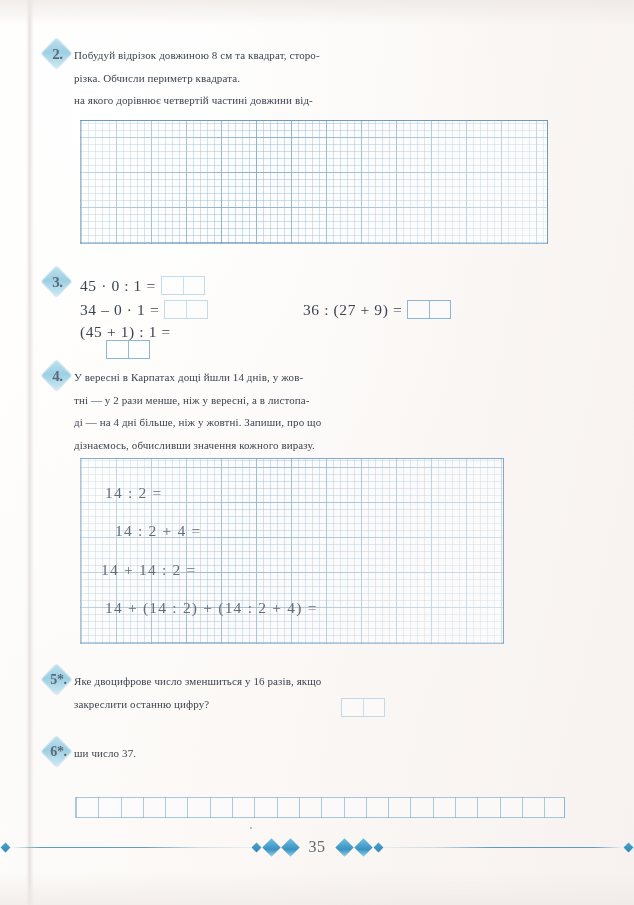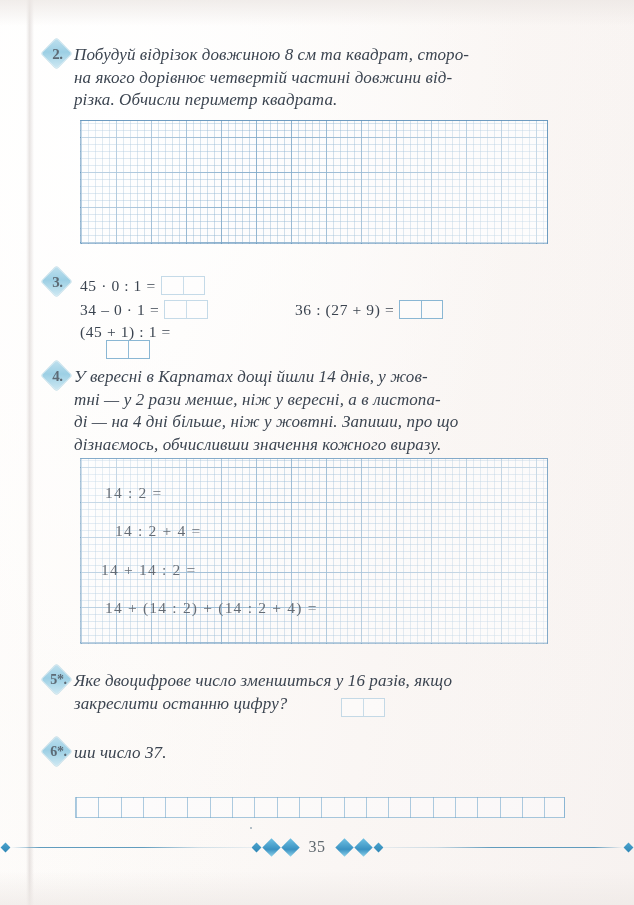--- a/index.html
+++ b/index.html
@@ -91,26 +91,25 @@
     font-size: 15px;
     font-weight: bold;
     color: #5d6a75;
     letter-spacing: -0.3px;
     padding-left: 1px;
   }
   .badge.star .num { font-size: 14px; padding-left: 3px; }
 
   .task-text {
     flex: 1;
-    font-size: 17px;
+    font-size: 11px;
     line-height: 22.5px;
     text-align: justify;
     letter-spacing: 0.1px;
     padding-left: 2px;
-    font-style: italic;
   }
   .task-text .line { display: block; white-space: nowrap; }
 
   
   .gridbox {
     position: absolute;
     box-sizing: border-box;
     background-color: rgba(252,252,253,0.55);
     background-image:
       repeating-linear-gradient(0deg, rgba(120,165,200,0.42) 0px, rgba(120,165,200,0.42) 1px, transparent 1px, transparent 7px),
@@ -246,22 +245,22 @@
 <div class="content">
 
   <div class="task" style="top:44px;">
     <div class="task-head">
       <div class="badge">
         <div class="dia"></div>
         <div class="num">2.</div>
       </div>
       <div class="task-text">
         <span class="line">Побудуй відрізок довжиною 8 см та квадрат, сторо-</span>
+        <span class="line">різка. Обчисли периметр квадрата.</span>
         <span class="line">на якого дорівнює четвертій частині довжини від-</span>
-        <span class="line">різка. Обчисли периметр квадрата.</span>
       </div>
     </div>
   </div>
 
   <div class="gridbox" style="left:80px; top:120px; width:468px; height:124px;">
     <div class="grid-mask"></div>
   </div>
 
   <div class="task" style="top:272px;">
     <div class="task-head">
@@ -278,41 +277,41 @@
   </div>
   <div class="eq" style="left:80px; top:300px;">
     <span class="txt">34 – 0 · 1 =</span>
     <span class="ansbox soft"></span>
   </div>
   <div class="eq" style="left:80px; top:324px;flex-direction:column;">
     <span class="txt">(45 + 1) : 1 =</span>
     <span class="ansbox"></span>
   </div>
 
-  <div class="eq" style="left:295px; top:300px;">
+  <div class="eq" style="left:303px; top:300px;">
     <span class="txt">36 : (27 + 9) =</span>
     <span class="ansbox"></span>
   </div>
 
   <div class="task" style="top:366px;">
     <div class="task-head">
       <div class="badge">
         <div class="dia"></div>
         <div class="num">4.</div>
       </div>
       <div class="task-text">
         <span class="line">У вересні в Карпатах дощі йшли 14 днів, у жов-</span>
         <span class="line">тні — у 2 рази менше, ніж у вересні, а в листопа-</span>
         <span class="line">ді — на 4 дні більше, ніж у жовтні. Запиши, про що</span>
         <span class="line">дізнаємось, обчисливши значення кожного виразу.</span>
       </div>
     </div>
   </div>
 
-  <div class="gridbox faded" style="left:80px; top:458px; width:468px; height:186px;">
+  <div class="gridbox faded" style="left:80px; top:458px; width:424px; height:186px;">
     <div class="grid-mask"></div>
     <div class="expr-layer">
       <div class="expr" style="left:24px; top:26px;">14 : 2 =</div>
       <div class="expr" style="left:34px; top:64px;">14 : 2 + 4 =</div>
       <div class="expr" style="left:20px; top:103px;">14 + 14 : 2 =</div>
       <div class="expr" style="left:24px; top:141px;">14 + (14 : 2) + (14 : 2 + 4) =</div>
     </div>
   </div>
 
   <div class="task" style="top:670px;">

